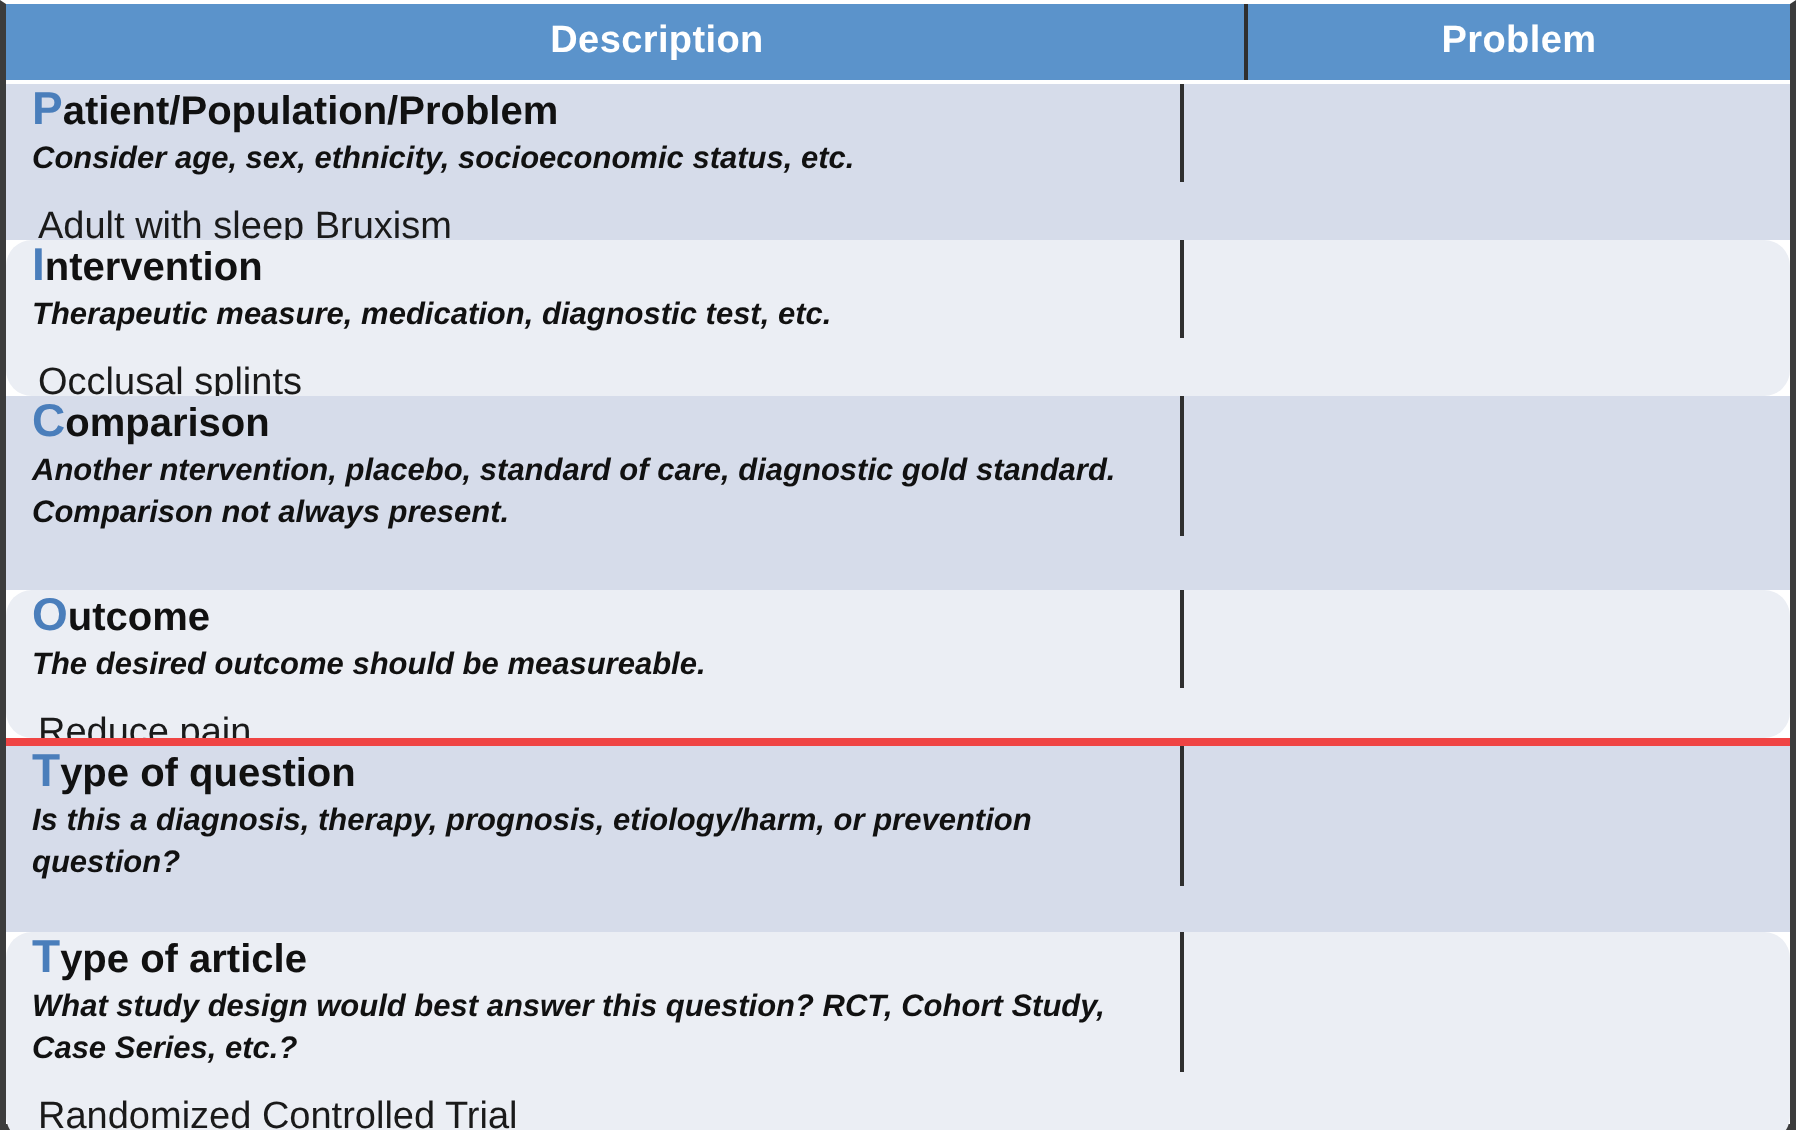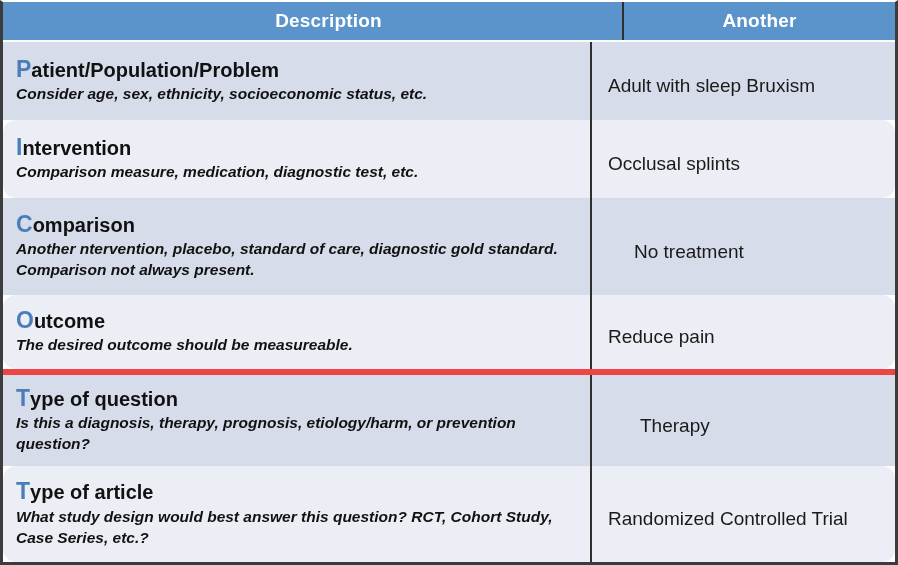--- a/index.html
+++ b/index.html
@@ -53,24 +53,25 @@
   
   .tbody {
     flex: 1 1 auto;
     display: flex;
     flex-direction: column;
   }
   .trow {
     display: flex;
     box-sizing: border-box;
     min-height: 0;
+    flex-direction: column;
   }
   .trow.shade-dark  { background: #d6dcea; }
   .trow.shade-light { background: #ebeef4; border-radius: 13px; }
-  .trow.sep-top     { border-top: 6px solid #ef4444; gap: 32px; }
+  .trow.sep-top     { border-top: 4px solid #ef4444; gap: 32px; }
 
   .td {
     box-sizing: border-box;
     display: flex;
     flex-direction: column;
     justify-content: center;
   }
   .td.desc {
     width: 589px;
     border-right: 2px solid #2f2f2f;
@@ -119,40 +120,40 @@
 </head>
 <body>
 
 <div class="pico-table">
 
   <div class="thead">
     <div class="th desc">
       <span>Description</span>
     </div>
     <div class="th examp">
-      <span>Another</span>
+      <span>Problem</span>
     </div>
   </div>
 
   <div class="tbody">
 
     <div class="trow r1 shade-dark">
       <div class="td desc">
         <div class="term"><span class="initial">P</span><span>atient/Population/Problem</span></div>
         <div class="detail">Consider age, sex, ethnicity, socioeconomic status, etc.</div>
       </div>
       <div class="td examp">
         <div class="example-text">Adult with sleep Bruxism</div>
       </div>
     </div>
 
     <div class="trow r2 shade-light">
       <div class="td desc">
         <div class="term"><span class="initial">I</span><span>ntervention</span></div>
-        <div class="detail">Comparison measure, medication, diagnostic test, etc.</div>
+        <div class="detail">Therapeutic measure, medication, diagnostic test, etc.</div>
       </div>
       <div class="td examp">
         <div class="example-text">Occlusal splints</div>
       </div>
     </div>
 
     <div class="trow r3 shade-dark">
       <div class="td desc">
         <div class="term"><span class="initial">C</span><span>omparison</span></div>
         <div class="detail">Another ntervention, placebo, standard of care, diagnostic gold standard. Comparison not always present.</div>

